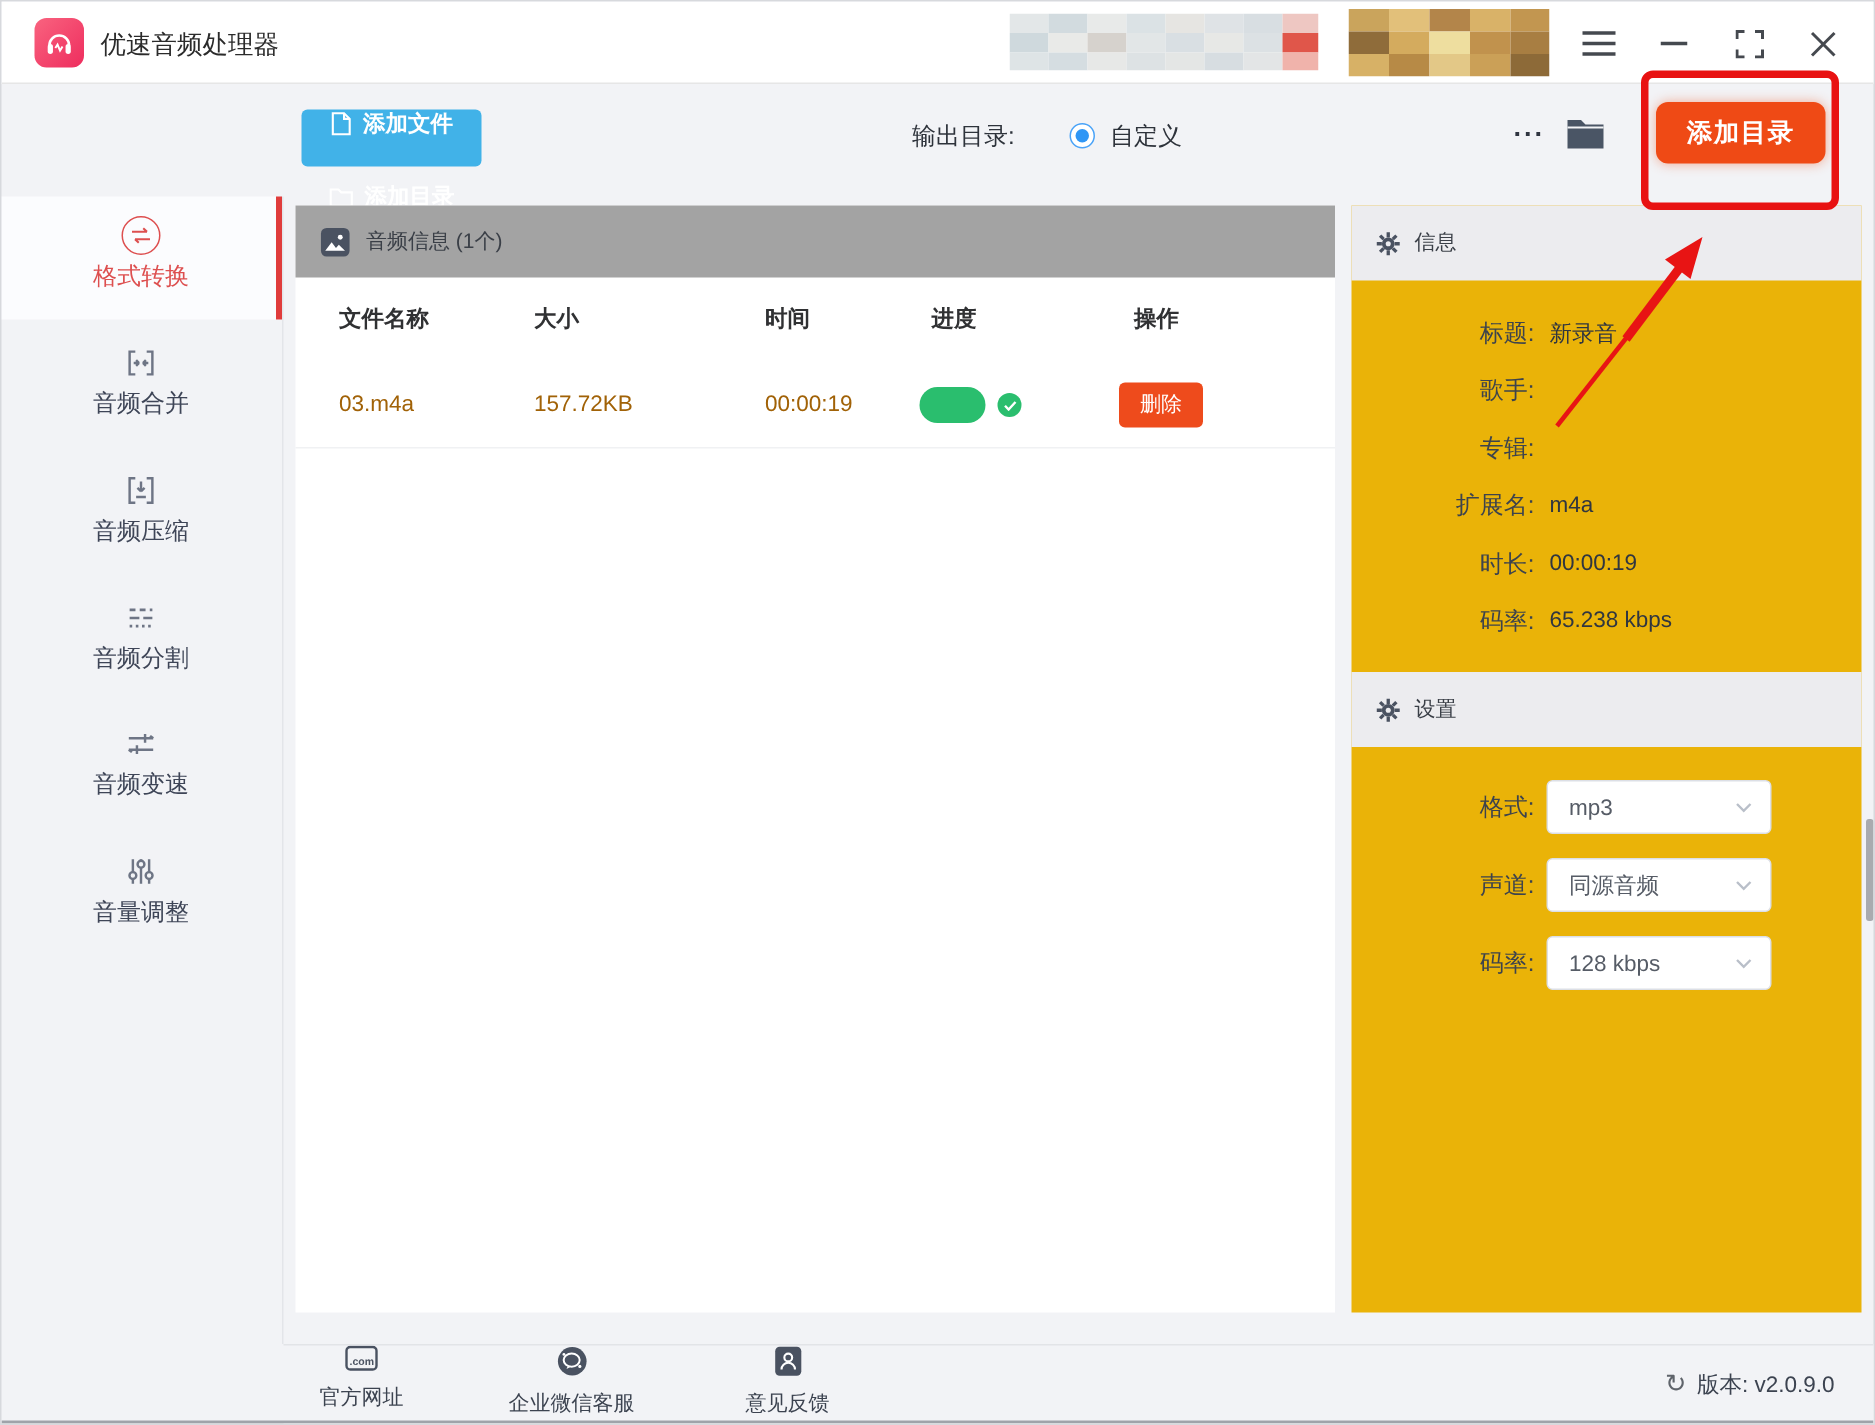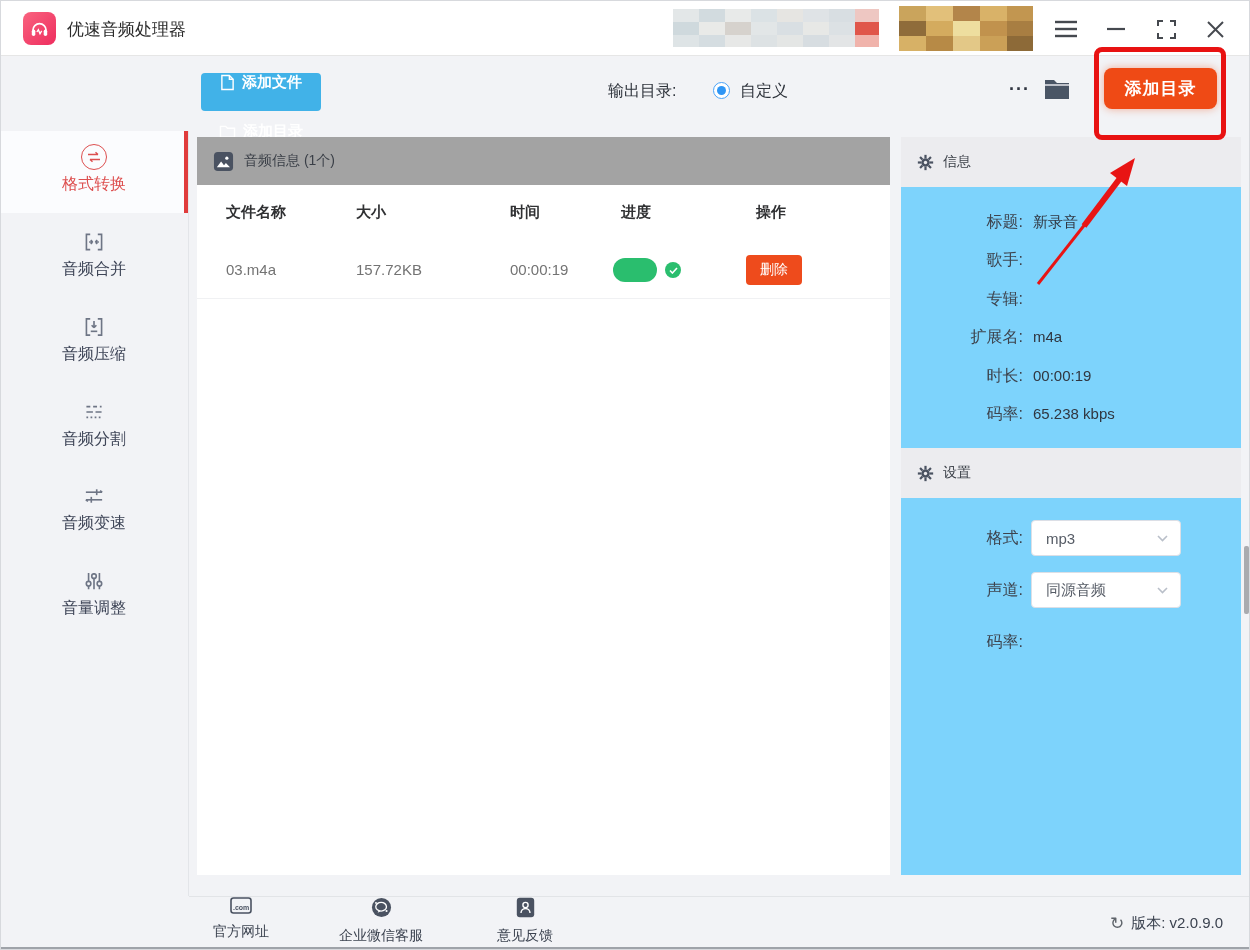--- a/index.html
+++ b/index.html
@@ -43,28 +43,28 @@
   
   .anno-rect { position:absolute; left:1093px; top:46px; width:132px; height:93px; border:5px solid #e81212; border-radius:8px; pointer-events:none; z-index:50; }
   .anno-arrow { position:absolute; left:0; top:0; pointer-events:none; z-index:50; }
 
   
   .table-card { position:absolute; left:196px; top:136px; width:693px; height:738px; background:#fff; }
   .card-header { position:absolute; left:0; top:0; width:100%; height:48px; background:#a3a3a3; display:flex; align-items:center; padding-left:16px; gap:10px; font-size:14px; color:#3a3f47; }
   .thead { position:absolute; left:0; top:48px; width:100%; height:56px; }
   .th { position:absolute; top:18px; font-size:15px; font-weight:bold; color:#303133; }
   .trow { position:absolute; left:0; top:104px; width:100%; height:58px; border-bottom:1px solid #f0f1f3; }
-  .td { position:absolute; top:20px; font-size:15px; color:#737373;text-align:right; }
+  .td { position:absolute; top:20px; font-size:15px; color:#a16207;text-align:right; }
   .c0{left:29px;} .c1{left:159px;} .c2{left:289px;padding-left:24px;} .c3{left:424px;font-family:Liberation Serif, serif;} .c4{left:559px;}
   .progress-pill { position:absolute; left:416px; top:17px; width:44px; height:24px; border-radius:12px; background:#2abe6e; }
   .check-badge { position:absolute; left:468px; top:21px; width:16px; height:16px; border-radius:50%; background:#2abe6e; display:flex; align-items:center; justify-content:center; }
   .delete-btn { position:absolute; left:549px; top:14px; width:56px; height:30px; background:#ee4b1c; border:none; border-radius:4px; color:#fff; font-size:14px; cursor:pointer; font-family:"Liberation Sans","DejaVu Sans",sans-serif; }
 
   
-  .right-card { position:absolute; left:900px; top:136px; width:340px; height:738px; background:#7dd3fc; }
+  .right-card { position:absolute; left:900px; top:136px; width:340px; height:738px; background:#eab308; }
   .sec-header { position:absolute; left:0; width:100%; height:50px; background:#ececef; display:flex; align-items:center; padding-left:16px; gap:9px; font-size:14px; color:#3a3f47; }
   .f-label { position:absolute; width:122px; text-align:right; font-size:16px; color:#3d434d; }
   .f-value { position:absolute; left:132px; font-size:15px; color:#303640; }
   .sel-box { position:absolute; left:130px; width:150px; height:36px; border:1px solid #dcdfe6; border-radius:4px; background:#fff; display:flex; align-items:center; padding:0 12px 0 14px; font-size:15px; color:#565c66; cursor:pointer; }
   .sel-box .sel-text { flex:1; }
   .scroll-thumb { position:absolute; left:1243px; top:545px; width:5px; height:68px; background:#a9abaf; border-radius:2px; }
 
   
   .footer { position:absolute; left:188px; top:895px; width:1062px; height:55px; background:#f2f3f6; border-top:1px solid #e2e4e7; }
   .foot-item { position:absolute; top:0; height:52px; display:flex; align-items:center; gap:9px; font-size:14px; color:#3c4350; cursor:pointer;flex-direction:column; }
@@ -370,20 +370,26 @@
         </svg>
     </div>
     <div class="f-label" style="top:443px;">声道:</div>
     <div class="sel-box" style="top:435px;">
       <span class="sel-text">同源音频</span>
       <svg width="11" height="7" viewBox="0 0 11 7">
           <polyline points="1,1 5.5,5.5 10,1" fill="none" stroke="#b9bfc9" stroke-width="1.6"></polyline>
         </svg>
     </div>
     <div class="f-label" style="top:495px;">码率:</div>
+    <div class="sel-box" style="top:487px;">
+      <span class="sel-text">128 kbps</span>
+      <svg width="11" height="7" viewBox="0 0 11 7">
+          <polyline points="1,1 5.5,5.5 10,1" fill="none" stroke="#b9bfc9" stroke-width="1.6"></polyline>
+        </svg>
+    </div>
   </div>
 
   <div class="scroll-thumb"></div>
 
   <div class="footer">
     <div class="foot-item fi0">
       <svg width="22" height="17" viewBox="0 0 22 17">
         <rect x="1" y="1" width="20" height="15" rx="2.5" fill="none" stroke="#4a5261" stroke-width="1.6"></rect>
         <text x="3" y="13" font-size="7" font-weight="bold" fill="#4a5261" font-family="Liberation Sans, sans-serif">.com</text>
       </svg>

